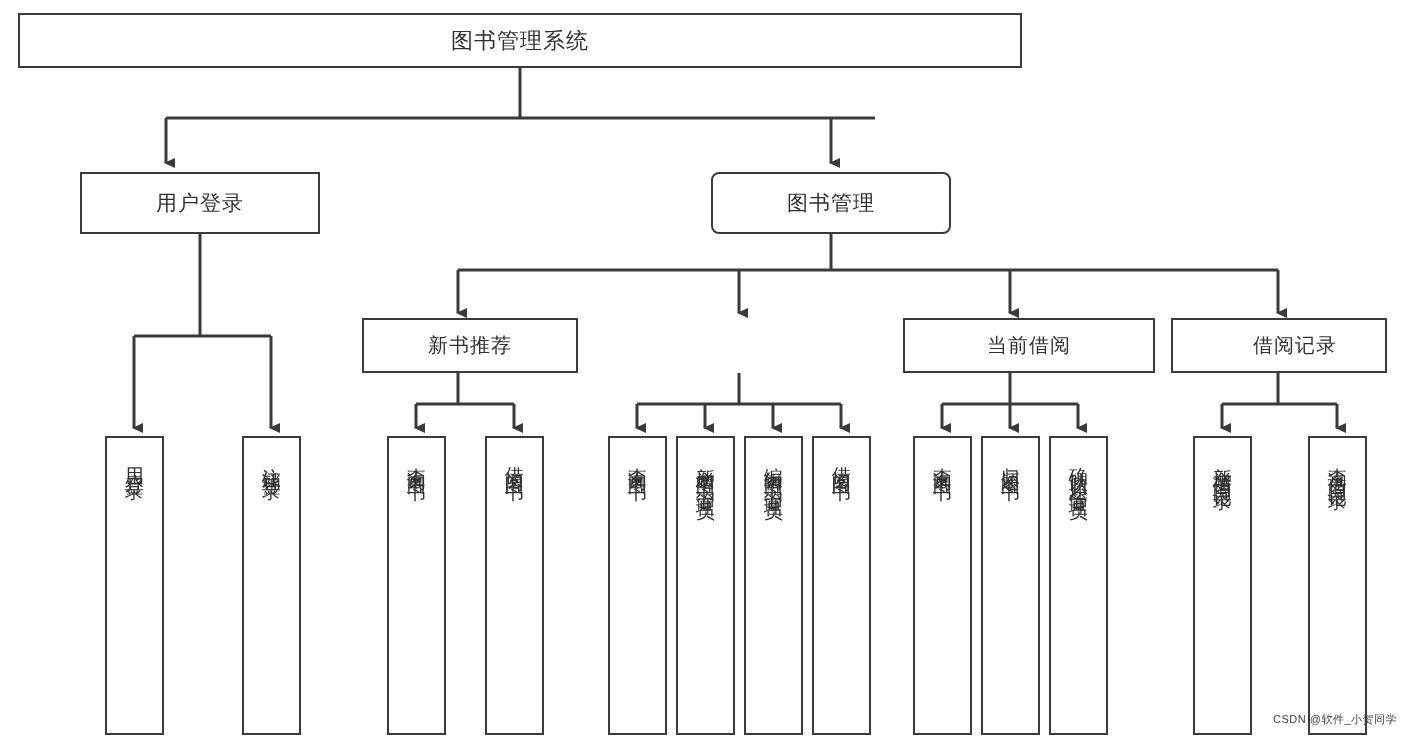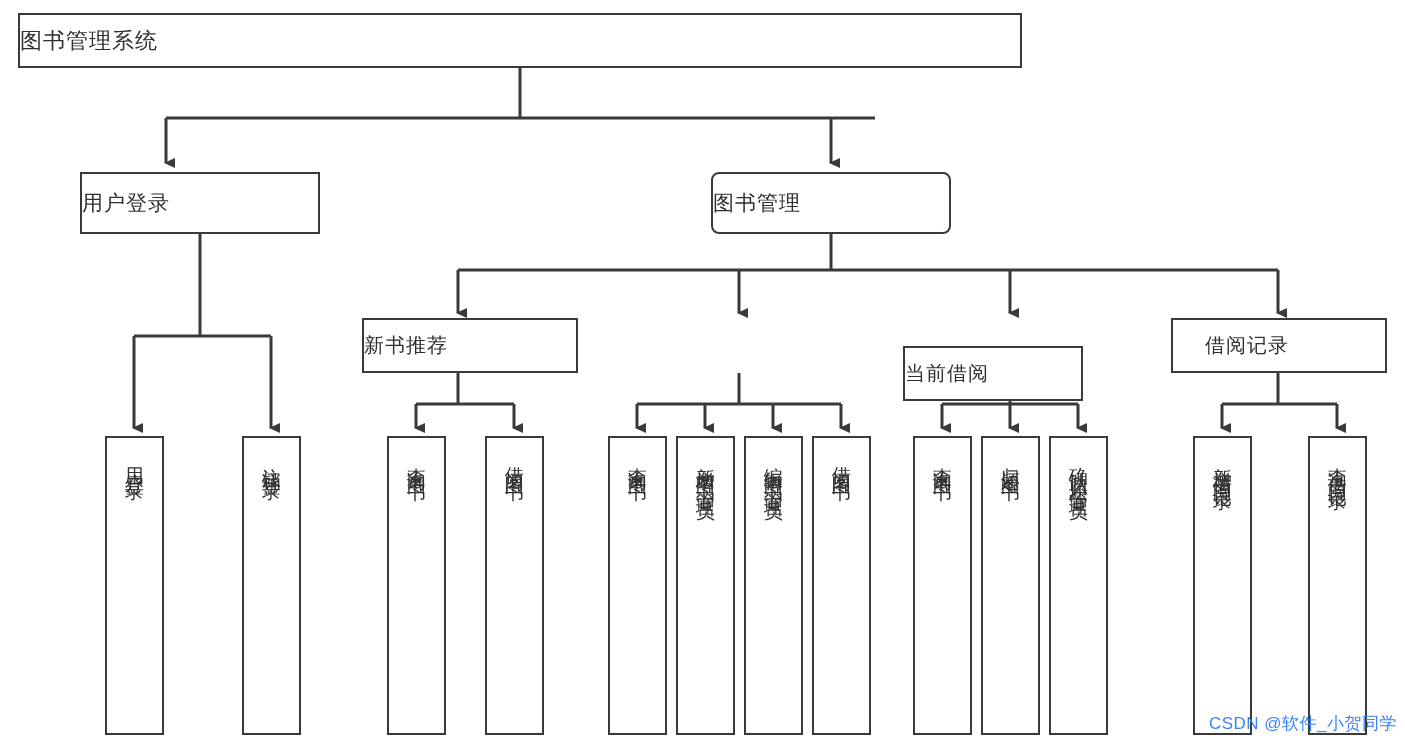--- a/index.html
+++ b/index.html
@@ -22,21 +22,21 @@
     width:1405px; height:747px;
     pointer-events:none;
   }
   .node{
     position:absolute;
     box-sizing:border-box;
     background:#ffffff;
     border:2px solid #3a3a3a;
     display:flex;
     align-items:center;
-    justify-content:flex-start;
+    justify-content:center;
     color:#2f2f2f;
   }
   .node.root{
     font-size:22px;
     letter-spacing:1px;
   }
   .node.lvl1{
     font-size:21px;
     letter-spacing:1px;
   }
@@ -54,23 +54,23 @@
     writing-mode:vertical-rl;
     text-orientation:upright;
     letter-spacing:5px;
     line-height:1.02;
     white-space:nowrap;
     display:block;
   }
   .watermark{
     position:absolute;
     right:8px;
-    bottom:12px;
-    font-size:17px;
-    color:#3b82f6;
+    bottom:20px;
+    font-size:11px;
+    color:#404040;
     letter-spacing:0.5px;
     white-space:nowrap;
     user-select:none;
   }
 </style>
 </head>
 <body>
 
 <div id="canvas">
 
@@ -131,21 +131,21 @@
   <div class="node lvl1" style="left:80px;top:172px;width:240px;height:62px;">
     <span>用户登录</span>
   </div>
   <div class="node lvl1" style="left:711px;top:172px;width:240px;height:62px;border-radius:8px;">
     <span>图书管理</span>
   </div>
 
   <div class="node lvl2" style="left:362px;top:318px;width:216px;height:55px;">
     <span>新书推荐</span>
   </div>
-  <div class="node lvl2" style="left:903px;top:318px;width:180px;height:55px;margin-top:28px;">
+  <div class="node lvl2" style="left:903px;top:318px;width:252px;height:55px;">
     <span>当前借阅</span>
   </div>
   <div class="node lvl2" style="left:1171px;top:318px;width:216px;height:55px;padding-left:32px;">
     <span>借阅记录</span>
   </div>
 
   <div class="node leaf" style="left:105px;top:436px;width:59px;height:299px;">
     <span class="vtext">用户登录</span>
   </div>
   <div class="node leaf" style="left:242px;top:436px;width:59px;height:299px;">

